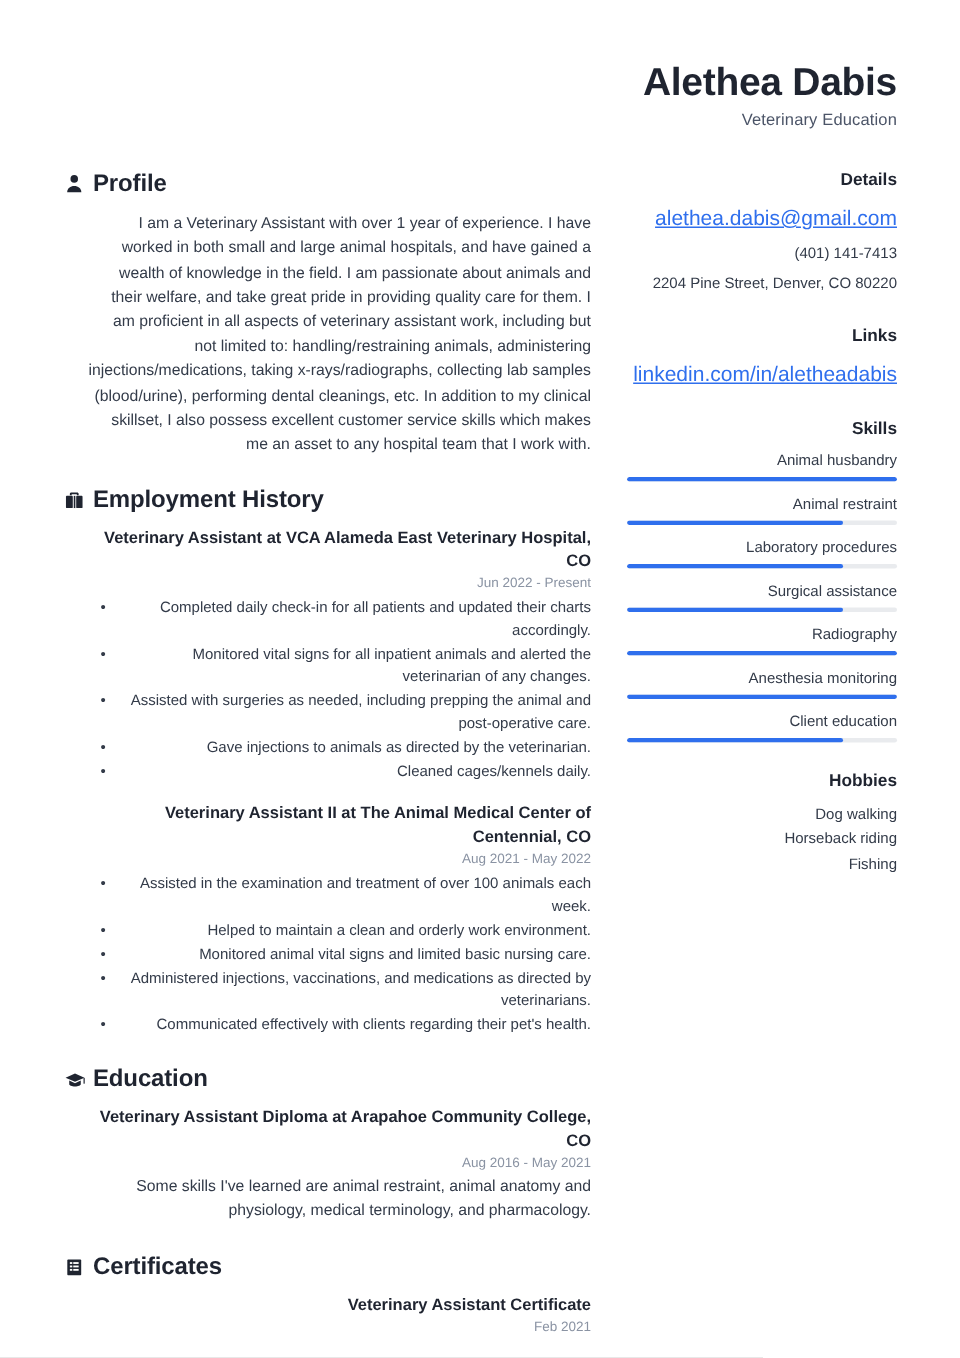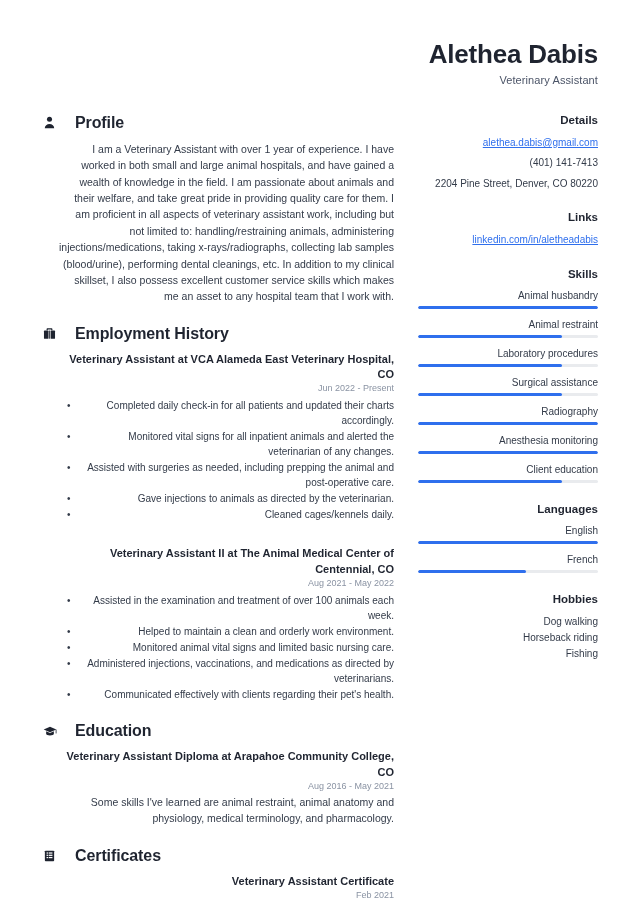--- a/index.html
+++ b/index.html
@@ -49,21 +49,21 @@
     width: 190px;
     flex: 0 0 190px;
     padding-left: 10px;
     box-sizing: border-box;
   }
   
   .section { margin-bottom: 20px; }
   .section-head {
     display: flex;
     align-items: center;
-    gap: 18px;
+    gap: 5px;
     margin-bottom: 9px;
   }
   .section-head .icon {
     width: 15px;
     height: 15px;
     flex: 0 0 15px;
     display: flex;
     align-items: center;
     justify-content: center;
     color: #1f2430;
@@ -75,21 +75,21 @@
     color: #1f2430;
     letter-spacing: -0.1px;
   }
   .section-body { padding-left: 17px; }
   .para {
     font-size: 10.5px;
     line-height: 1.56;
     color: #333b49;
     margin: 0;
   }
-  .entry { margin-bottom: 24px; }
+  .entry { margin-bottom: 13px; }
   .entry:last-child { margin-bottom: 0; }
   .entry-title {
     font-size: 11px;
     font-weight: 700;
     color: #1f2430;
     line-height: 1.4;
     margin: 0 0 1px 0;
   }
   .entry-date {
     font-size: 9px;
@@ -130,21 +130,21 @@
     color: #1f2430;
     margin: 0 0 9px 0;
   }
   .side-line {
     font-size: 10px;
     color: #333b49;
     line-height: 1.55;
     margin-bottom: 5px;
   }
   .side-link {
-    font-size: 10px;
+    font-size: 14px;
     color: #2f6fed;
     text-decoration: underline;
     line-height: 1.55;
     margin-bottom: 5px;
     display: block;
     word-break: break-word;
   }
   .meter-item { margin-bottom: 9px; }
   .meter-label {
     font-size: 10px;
@@ -170,21 +170,21 @@
     line-height: 1.62;
   }
 </style>
 </head>
 <body>
 
 <div class="page">
 
   <div class="header">
     <h1 class="full-name">Alethea Dabis</h1>
-    <p class="job-title">Veterinary Assistant</p>
+    <p class="job-title">Veterinary Education</p>
   </div>
 
   <div class="columns">
 
     <div class="col-left">
 
       <div class="section">
         <div class="section-head">
           <span class="icon">
             <svg width="13" height="13" viewBox="0 0 16 16" fill="currentColor">
@@ -340,35 +340,20 @@
           </div>
         </div>
         <div class="meter-item">
           <div class="meter-label">Client education</div>
           <div class="meter-track">
             <div class="meter-fill" style="width: 80%;"></div>
           </div>
         </div>
       </div>
 
-      <div class="side-section">
-        <p class="side-title">Languages</p>
-        <div class="meter-item">
-          <div class="meter-label">English</div>
-          <div class="meter-track">
-            <div class="meter-fill" style="width: 100%;"></div>
-          </div>
-        </div>
-        <div class="meter-item">
-          <div class="meter-label">French</div>
-          <div class="meter-track">
-            <div class="meter-fill" style="width: 60%;"></div>
-          </div>
-        </div>
-      </div>
 
       <div class="side-section">
         <p class="side-title">Hobbies</p>
         <div class="hobby-line">Dog walking</div>
         <div class="hobby-line">Horseback riding</div>
         <div class="hobby-line">Fishing</div>
       </div>
 
     </div>
   </div>

